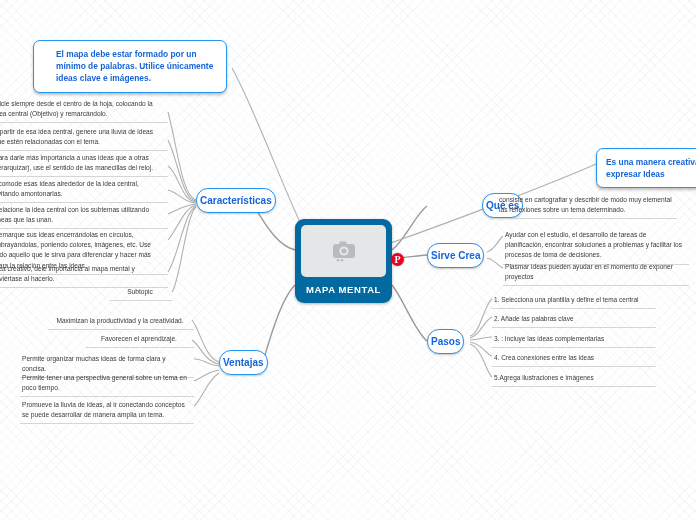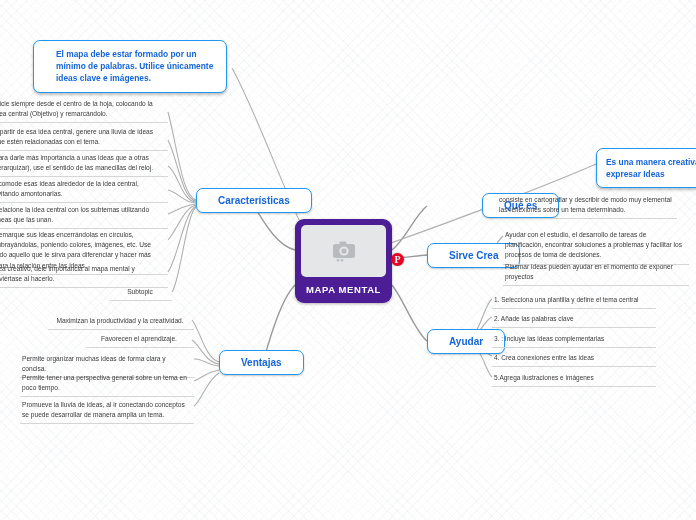--- a/index.html
+++ b/index.html
@@ -16,21 +16,21 @@
   #canvas{position:absolute;inset:0;width:696px;height:520px;}
   svg.links{position:absolute;left:0;top:0;width:696px;height:520px;pointer-events:none;}
   svg.links path{fill:none;stroke:#b0b0b0;stroke-width:1.1;}
   svg.links path.thick{stroke:#9a9a9a;stroke-width:1.4;}
 
   .node{position:absolute;box-sizing:border-box;}
 
   
   .central{
     left:295px;top:219px;width:97px;height:84px;
-    background:#4c1d95;border-radius:9px;
+    background:#0369a1;border-radius:9px;
     box-shadow:0 1px 3px rgba(0,0,0,.3);
     display:flex;flex-direction:column;align-items:center;
     padding:6px 6px 4px;
   }
   .central .imgph{
     width:85px;height:52px;background:#e4e6e8;border-radius:5px;
     display:flex;align-items:center;justify-content:center;
   }
   .central .label{
     color:#fff;font-size:9.5px;font-weight:bold;letter-spacing:.6px;
@@ -38,23 +38,23 @@
   }
   .pin-badge{
     position:absolute;left:391px;top:253px;width:13px;height:13px;border-radius:50%;
     background:#e60023;box-shadow:0 0 0 1px rgba(0,0,0,.12);
     display:flex;align-items:center;justify-content:center;
     color:#fff;font-family:"Liberation Serif",serif;font-size:10px;font-weight:bold;line-height:1;
   }
 
   
   .branch{
-    background:#ffffff;border:1.6px solid #2196f3;border-radius:7px;
+    background:#ffffff;border:1.6px solid #2196f3;border-radius:12px;
     color:#1565d8;font-weight:bold;font-size:10px;
-    padding:6px 21px;white-space:nowrap;
+    padding:6px 3px;white-space:nowrap;
     box-shadow:0 1px 2px rgba(0,0,0,.22);
     text-align:center;
   }
   #b-caracteristicas{left:196px;top:188px;}
   #b-ventajas{left:219px;top:350px;}
   #b-quees{left:446px;top:193px;margin-left:36px;}
   #b-sirvepara{left:427px;top:243px;}
   #b-pasos{left:427px;top:329px;}
 
   
@@ -135,21 +135,21 @@
   </div>
   <div class="pin-badge">P</div>
 
   <div class="node callout" id="callout-top">El mapa debe estar formado por un mínimo de palabras. Utilice únicamente ideas clave e imágenes.</div>
   <div class="node callout" id="callout-right">Es una manera creativa expresar Ideas</div>
 
   <div class="node branch" id="b-caracteristicas">Características</div>
   <div class="node branch" id="b-ventajas">Ventajas</div>
   <div class="node branch" id="b-quees">Qué es</div>
   <div class="node branch" id="b-sirvepara">Sirve Crea</div>
-  <div class="node branch" id="b-pasos">Ayudar</div>
+  <div class="node branch" id="b-pasos">Pasos</div>
 
   <div class="node leaf" style="left:-8px;top:97px;width:176px;">Inicie siempre desde el centro de la hoja, colocando la idea central (Objetivo) y remarcándolo.</div>
   <div class="node leaf" style="left:-8px;top:125px;width:176px;">A partir de esa idea central, genere una lluvia de ideas que estén relacionadas con el tema.</div>
   <div class="node leaf" style="left:-8px;top:151px;width:176px;">Para darle más importancia a unas ideas que a otras (jerarquizar), use el sentido de las manecillas del reloj.</div>
   <div class="node leaf" style="left:-8px;top:177px;width:176px;">Acomode esas ideas alrededor de la idea central, evitando amontonarlas.</div>
   <div class="node leaf" style="left:-8px;top:203px;width:176px;">Relacione la idea central con los subtemas utilizando líneas que las unan.</div>
   <div class="node leaf" style="left:-8px;top:228px;width:176px;">Remarque sus ideas encerrándolas en círculos, subrayándolas, poniendo colores, imágenes, etc. Use todo aquello que le sirva para diferenciar y hacer más clara la relación entre las ideas.</div>
   <div class="node leaf" style="left:-8px;top:262px;width:176px;">Sea creativo, dele importancia al mapa mental y diviértase al hacerlo.</div>
   <div class="node leaf center-t" style="left:110px;top:285px;width:62px;">Subtopic</div>
 

